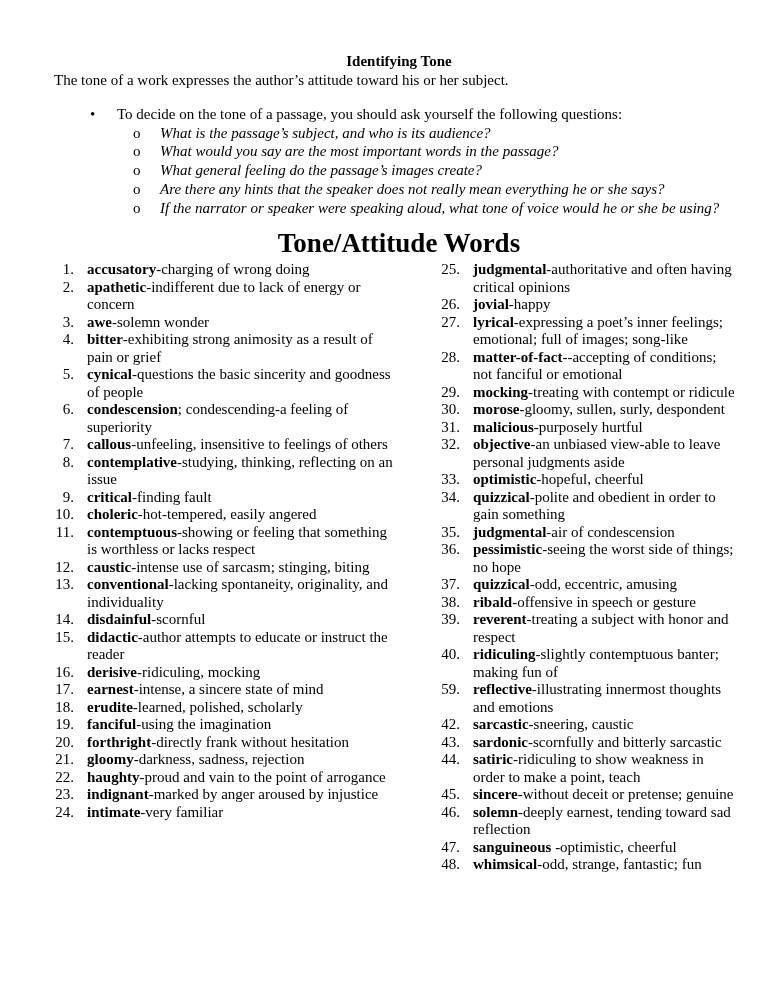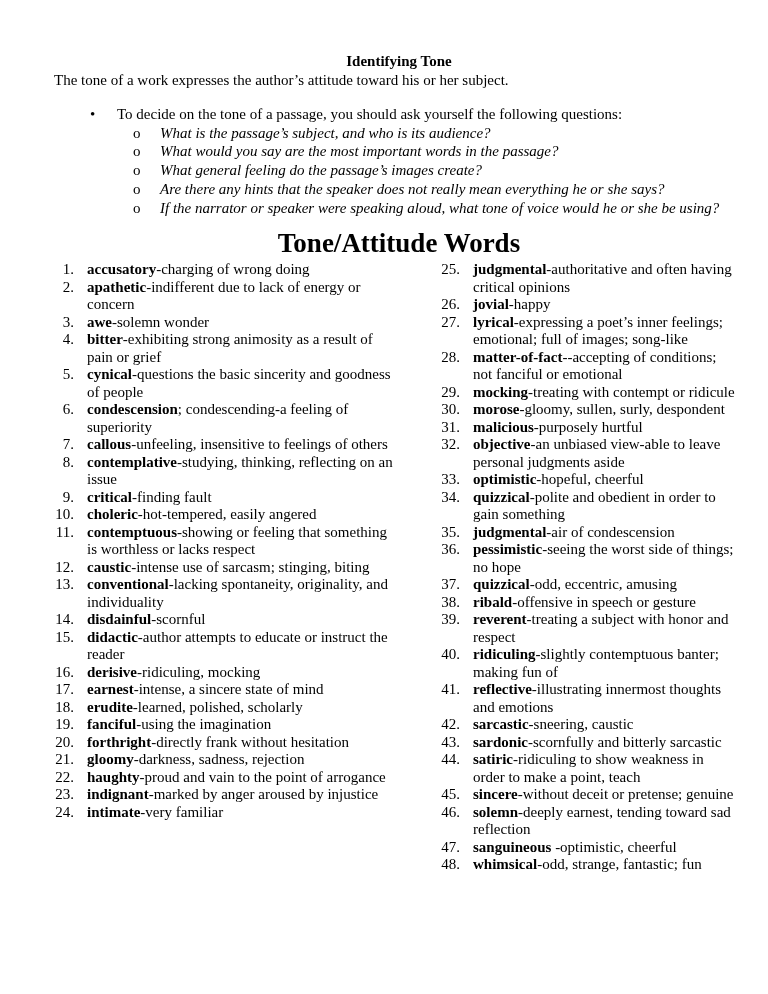--- a/index.html
+++ b/index.html
@@ -229,21 +229,21 @@
         </div>
         <div class="entry">
           <span class="num">39.</span>
           <span class="txt"><span class="term">reverent</span><span>-treating a subject with honor and respect</span></span>
         </div>
         <div class="entry">
           <span class="num">40.</span>
           <span class="txt"><span class="term">ridiculing</span><span>-slightly contemptuous banter; making fun of</span></span>
         </div>
         <div class="entry">
-          <span class="num">41.</span>
+          <span class="num">59.</span>
           <span class="txt"><span class="term">reflective</span><span>-illustrating innermost thoughts and emotions</span></span>
         </div>
         <div class="entry">
           <span class="num">42.</span>
           <span class="txt"><span class="term">sarcastic</span><span>-sneering, caustic</span></span>
         </div>
         <div class="entry">
           <span class="num">43.</span>
           <span class="txt"><span class="term">sardonic</span><span>-scornfully and bitterly sarcastic</span></span>
         </div>

